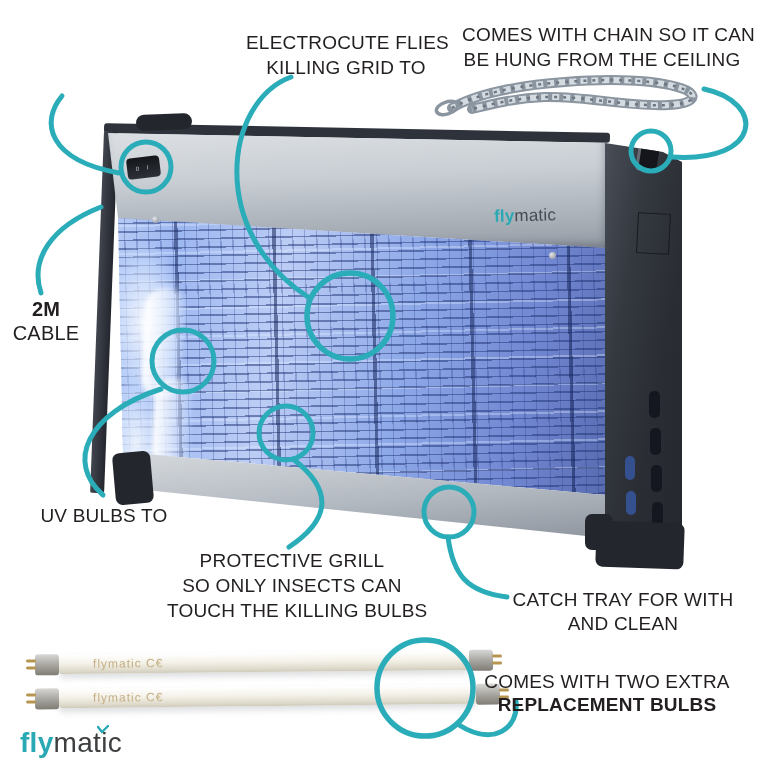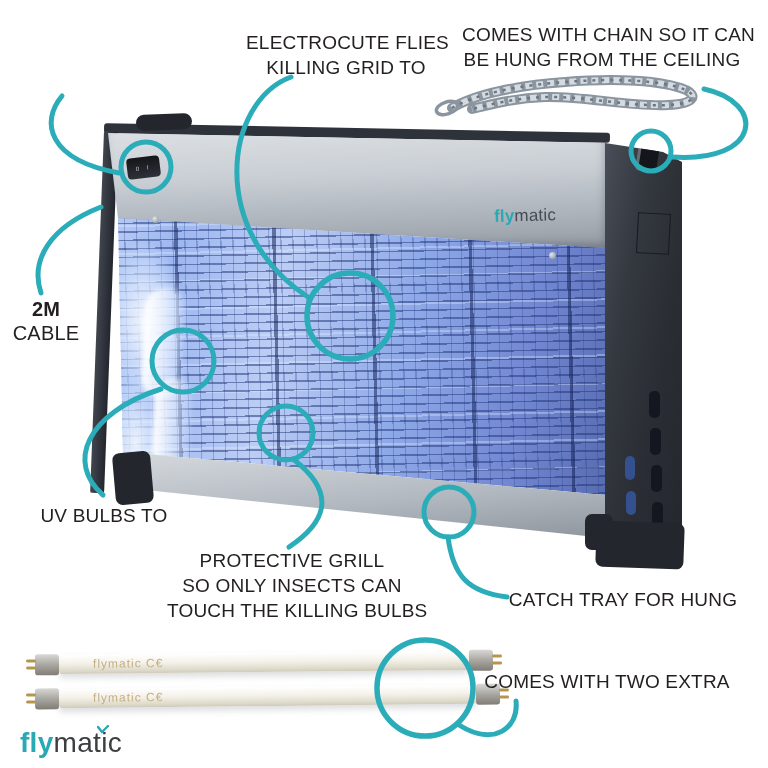--- a/index.html
+++ b/index.html
@@ -178,25 +178,27 @@
     <div class="ln">UV BULBS TO</div>
   </div>
 
   <div class="lbl" style="left:167px;top:548px;width:250px;line-height:25px;">
     <div class="ln">PROTECTIVE GRILL</div>
     <div class="ln">SO ONLY INSECTS CAN</div>
     <div class="ln">TOUCH THE KILLING BULBS</div>
   </div>
 
   <div class="lbl" style="left:508px;top:588px;width:230px;">
-    <div class="ln">CATCH TRAY FOR HUNG</div>
+    <div class="ln">CATCH TRAY FOR WITH</div>
+    <div class="ln">AND CLEAN</div>
   </div>
 
   <div class="lbl" style="left:482px;top:670px;width:250px;line-height:23px;">
     <div class="ln">COMES WITH TWO EXTRA</div>
+    <div class="ln b">REPLACEMENT BULBS</div>
   </div>
 
   <svg class="layer" width="768" height="768" viewBox="0 0 768 768">
     <g fill="none" stroke="#2aacb9" stroke-linecap="round">
 
       <circle cx="146" cy="167" r="25" stroke-width="5"></circle>
       <circle cx="350" cy="316" r="43" stroke-width="5.5"></circle>
       <circle cx="651" cy="151" r="20" stroke-width="5"></circle>
       <circle cx="183" cy="361" r="31" stroke-width="5"></circle>
       <circle cx="286" cy="433" r="27" stroke-width="5"></circle>

